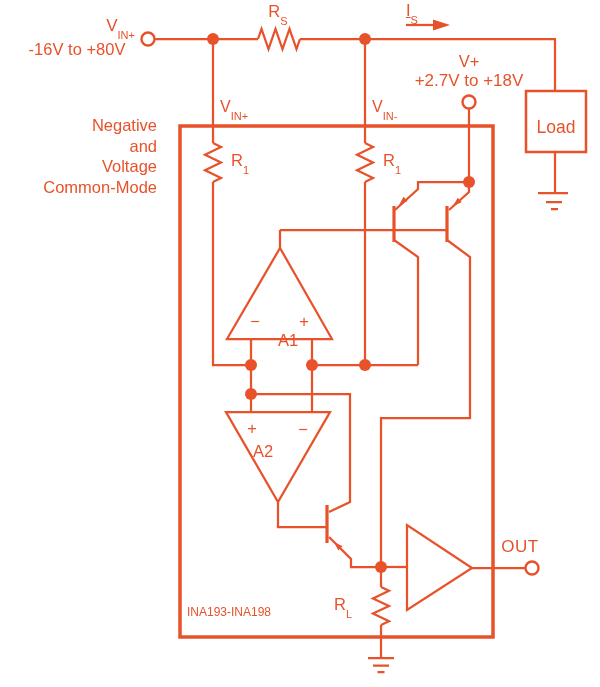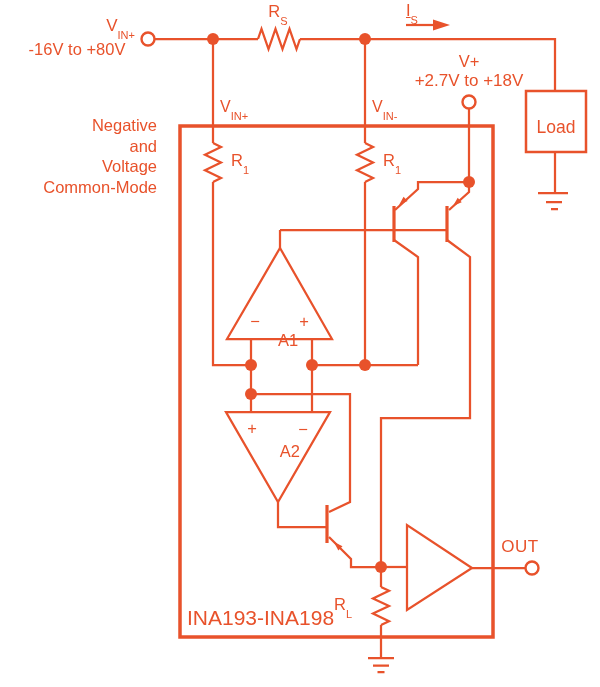--- a/index.html
+++ b/index.html
@@ -30,21 +30,21 @@
   .load-box{
     position:absolute;left:526px;top:91px;width:60px;height:61px;
     display:flex;align-items:center;justify-content:center;
     color:var(--accent);font-size:17.5px;margin-top:6px;
   }
   .note{
     position:absolute;left:18px;top:115px;width:139px;
     text-align:right;color:var(--accent);
     font-size:16.5px;line-height:20.5px;
   }
-  .chip-lbl{font-size:21px;}
+  .chip-lbl{font-size:12px;}
   .out-lbl{font-size:17px;letter-spacing:.5px;}
 </style>
 </head>
 <body style="background: rgb(255, 255, 255);">
 
 <div id="canvas">
 
   <svg width="600" height="687" viewBox="0 0 600 687">
 
     <rect x="180" y="126" width="313" height="511" class="w3"></rect>
@@ -145,21 +145,21 @@
 
   <div class="lbl" style="left:231px;top:151px;"><span>R</span><sub>1</sub></div>
   <div class="lbl" style="left:383px;top:151px;"><span>R</span><sub>1</sub></div>
 
   <div class="lbl ctr" style="left:266px;top:291px;width:44px;margin-top:40px;"><span>A1</span></div>
   <div class="lbl ctr" style="left:247px;top:312px;width:16px;"><span>−</span></div>
   <div class="lbl ctr" style="left:296px;top:312px;width:16px;"><span>+</span></div>
 
   <div class="lbl ctr" style="left:244px;top:419px;width:16px;"><span>+</span></div>
   <div class="lbl ctr" style="left:295px;top:420px;width:16px;"><span>−</span></div>
-  <div class="lbl ctr" style="left:256px;top:442px;width:44px;text-align:right;"><span>A2</span></div>
+  <div class="lbl ctr" style="left:241px;top:442px;width:44px;"><span>A2</span></div>
 
   <div class="lbl ctr out-lbl" style="left:497px;top:538px;width:46px;"><span>OUT</span></div>
 
   <div class="lbl" style="left:334px;top:595px;text-align:right;"><span>R</span><sub>L</sub></div>
 
   <div class="lbl chip-lbl" style="left:187px;top:606px;"><span>INA193-INA198</span></div>
 
 </div>
 
 </body></html>

